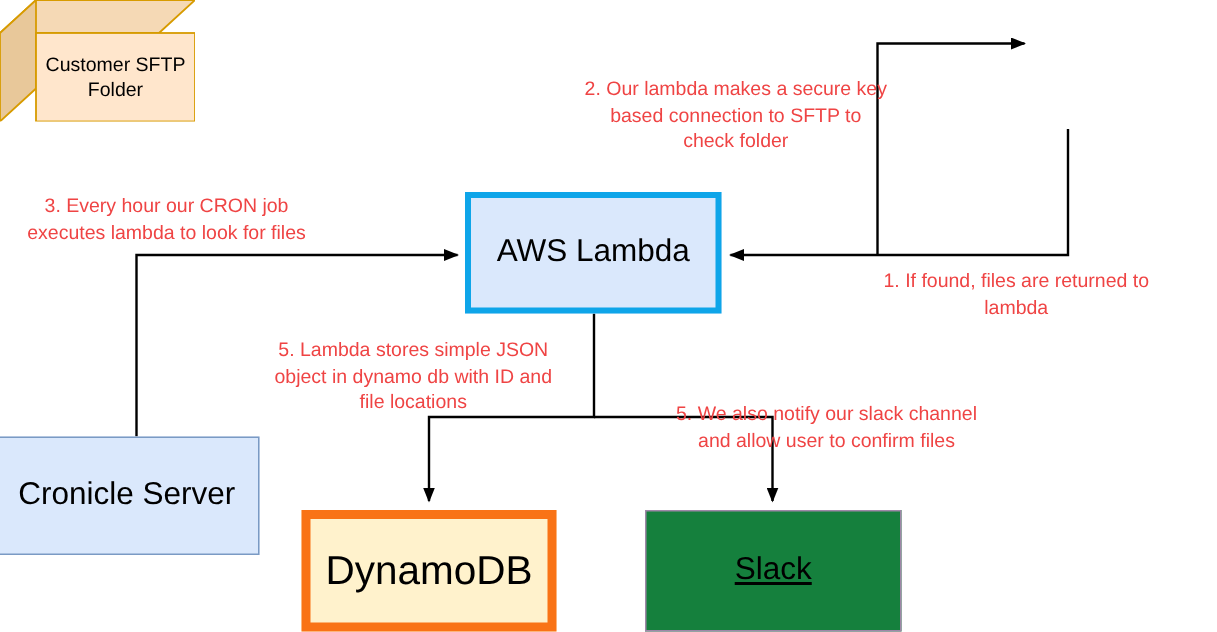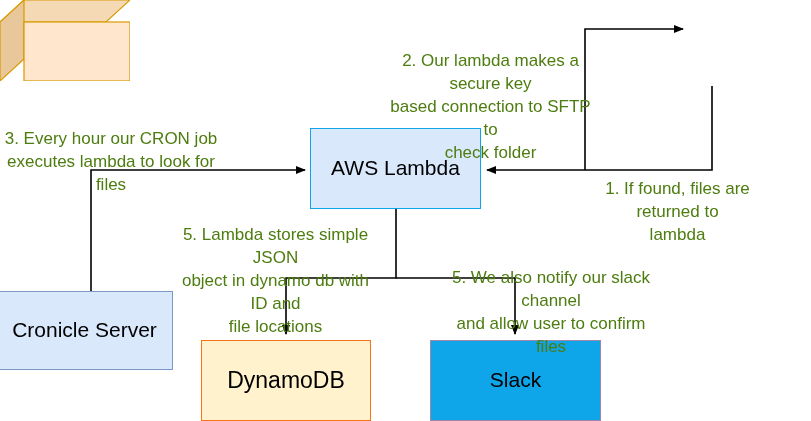--- a/index.html
+++ b/index.html
@@ -36,50 +36,51 @@
     display: block;
     padding: 0 4px;
   }
   
   #node-lambda {
     left: 310px;
     top: 128px;
     width: 171px;
     height: 81px;
     background: #dae8fc;
-    border: 1px solid #0ea5e9;
+    border: 4px solid #0ea5e9;
     font-size: 21px;
   }
   #node-cronicle {
     left: -4px;
     top: 291px;
     width: 177px;
     height: 79px;
     background: #dae8fc;
     border: 1px solid #7a9ac4;
     font-size: 21px;
   }
   #node-dynamodb {
     left: 201px;
     top: 340px;
     width: 170px;
     height: 81px;
     background: #fff2cc;
-    border: 1px solid #f97316;
-    font-size: 23px;
+    border: 6px solid #f97316;
+    font-size: 27px;
     align-items: center;
   }
   #node-slack {
     left: 430px;
     top: 340px;
     width: 171px;
     height: 81px;
-    background: #0ea5e9;
+    background: #15803d;
     border: 1px solid #9f87a8;
     font-size: 21px;
+    text-decoration: underline;
   }
   
   #node-sftp {
     left: 686px;
     top: 5px;
     width: 130px;
     height: 81px;
   }
   #node-sftp .cube-svg {
     position: absolute;
@@ -95,24 +96,24 @@
     display: flex;
     align-items: center;
     justify-content: center;
     text-align: center;
     font-size: 13px;
     line-height: 1.3;
   }
   
   .annot {
     position: absolute;
-    font-size: 17px;
+    font-size: 13px;
     line-height: 1.35;
     text-align: center;
-    color: #4d7c0f;
+    color: #ef4444;
     white-space: pre-line;
   }
   #annot-1 { left: 2px;   top: 128px; width: 218px; }
   #annot-2 { left: 388px; top: 50px;  width: 205px; }
   #annot-3 { left: 575px; top: 178px; width: 205px; }
   #annot-4 { left: 178px; top: 224px; width: 195px; }
   #annot-5 { left: 445px; top: 239px; width: 212px; margin-top: 28px; }
 </style>
 </head>
 <body>
@@ -153,20 +154,22 @@
 
 <div id="node-sftp">
   <svg class="cube-svg" width="130" height="81" viewBox="0 0 130 81" xmlns="http://www.w3.org/2000/svg">
 
     <polygon points="0,22 24,0 130,0 106,22" fill="#f5d9b5" stroke="#d79b00" stroke-width="1.2"></polygon>
 
     <polygon points="0,22 24,0 24,59 0,81" fill="#e8c89a" stroke="#d79b00" stroke-width="1.2"></polygon>
 
     <rect x="24" y="22" width="106" height="59" fill="#ffe6cc" stroke="#d79b00" stroke-width="1.2"></rect>
   </svg>
+  <div class="cube-text">Customer SFTP
+Folder</div>
 </div>
 
 <div class="annot" id="annot-1">3. Every hour our CRON job
 executes lambda to look for files</div>
 <div class="annot" id="annot-2">2. Our lambda makes a secure key
 based connection to SFTP to
 check folder</div>
 <div class="annot" id="annot-3">1. If found, files are returned to
 lambda</div>
 <div class="annot" id="annot-4">5. Lambda stores simple JSON

